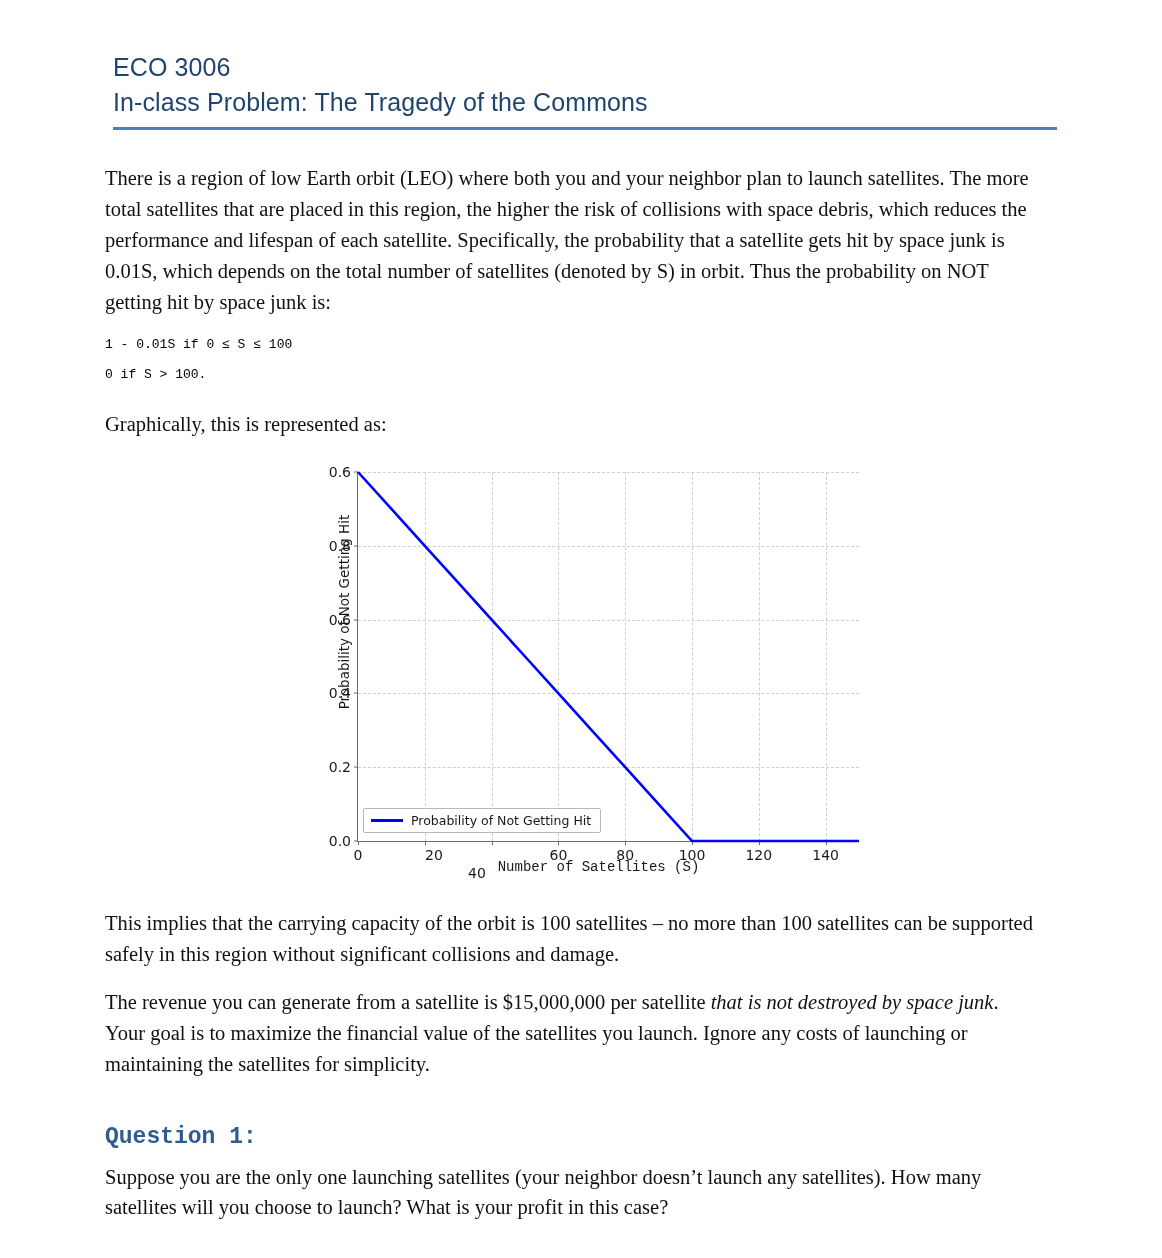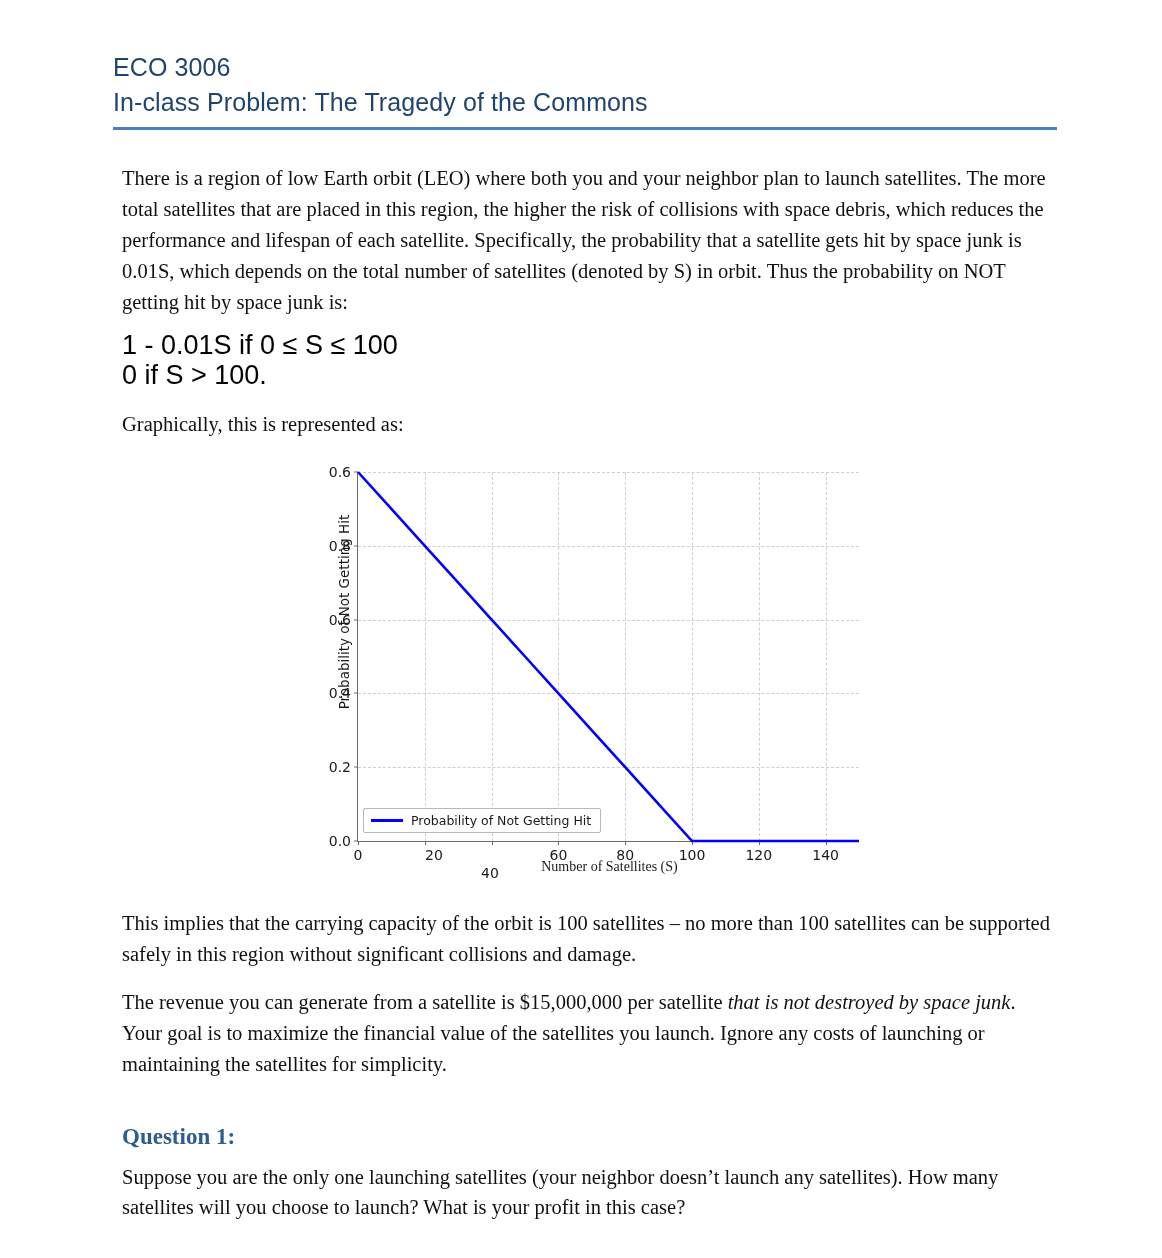--- a/index.html
+++ b/index.html
@@ -43,51 +43,51 @@
     left: 113px;
     top: 127px;
     width: 944px;
     height: 3px;
     background: #4A7EBC;
   }
 
   
   .body-block {
     position: absolute;
-    left: 122px;
+    left: 105px;
     width: 938px;
   }
   .para {
     font-family: "Liberation Serif", serif;
     font-size: 20.5px;
     line-height: 31px;
     color: #111111;
     text-align: left;
     margin: 0;
   }
   .para.tight { line-height: 30px; }
   .para em { font-style: italic; }
 
   #intro-paragraph { top: 163px; }
   #formula-block   { top: 330px; }
   #graph-lead      { top: 409px; }
   #implication-paragraph { top: 908px; }
   #revenue-paragraph { top: 987px; }
 
   .formula-line {
-    font-family: Liberation Sans, sans-serif;
-    font-size: 27px;
+    font-family: Liberation Mono, monospace;
+    font-size: 13px;
     line-height: 30px;
     white-space: nowrap;
   }
 
   
   #question-section { top: 1122px; }
   .question-heading {
-    font-family: Liberation Serif, serif;
+    font-family: Liberation Mono, monospace;
     font-size: 23px;
     font-weight: bold;
     color: #2E5C8E;
     line-height: 30px;
     margin: 0 0 10px 0;
   }
 
   
   .chart-figure {
     position: absolute;
@@ -108,25 +108,25 @@
     width: 280px;
     text-align: center;
     transform: rotate(-90deg);
     font-family: "DejaVu Sans", "Liberation Sans", sans-serif;
     font-size: 13.5px;
     color: #1a1a1a;
     white-space: nowrap;
   }
   .xlabel {
     position: absolute;
-    left: 59px;
+    left: 48px;
     top: 407px;
     width: 501px;
     text-align: center;
-    font-family: Liberation Serif, serif;
+    font-family: Liberation Mono, monospace;
     font-size: 14px;
     color: #1a1a1a;
   }
   .plot-area {
     position: absolute;
     left: 57px;      
     top: 20px;       
     width: 501px;    
     height: 369px;   
     border-left: 1.6px solid #6b6b6b;
@@ -274,21 +274,21 @@
             <div class="ytick-label" style="top: 73.8px;">0.8</div>
             <div class="ytick-mark" style="top: 0px;"></div>
             <div class="ytick-label" style="top: 0px;">0.6</div>
           </div>
         <div id="xtick-layer">
             <div class="xtick-mark" style="left: 0px;"></div>
             <div class="xtick-label" style="left: 0px;">0</div>
             <div class="xtick-mark" style="left: 66.8px;"></div>
             <div class="xtick-label" style="left: 76px; text-align: center;">20</div>
             <div class="xtick-mark" style="left: 133.6px;"></div>
-            <div class="xtick-label" style="left: 132px; margin-top: 24px;">40</div>
+            <div class="xtick-label" style="left: 119px; margin-top: 24px;">40</div>
             <div class="xtick-mark" style="left: 200.4px;"></div>
             <div class="xtick-label" style="left: 200.4px;">60</div>
             <div class="xtick-mark" style="left: 267.2px;"></div>
             <div class="xtick-label" style="left: 267.2px;">80</div>
             <div class="xtick-mark" style="left: 334px;"></div>
             <div class="xtick-label" style="left: 334px;">100</div>
             <div class="xtick-mark" style="left: 400.8px;"></div>
             <div class="xtick-label" style="left: 400.8px;">120</div>
             <div class="xtick-mark" style="left: 467.6px;"></div>
             <div class="xtick-label" style="left: 467.6px;">140</div>

